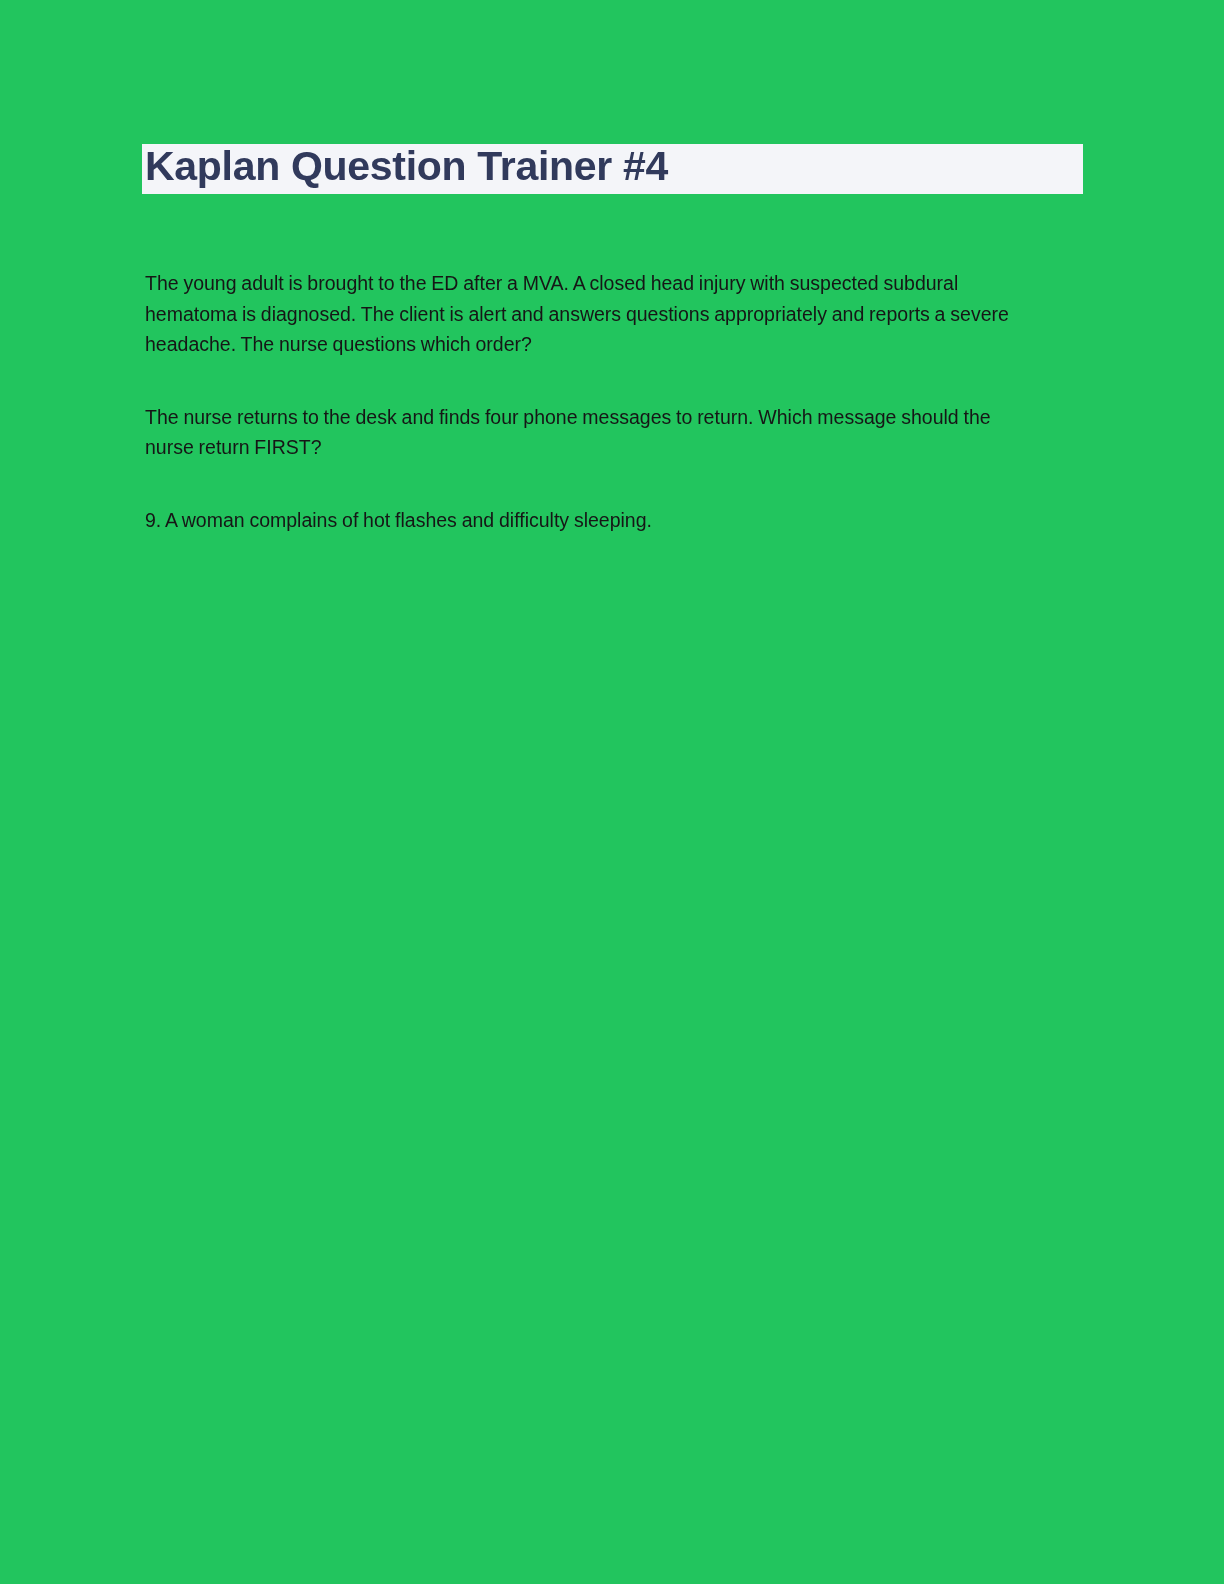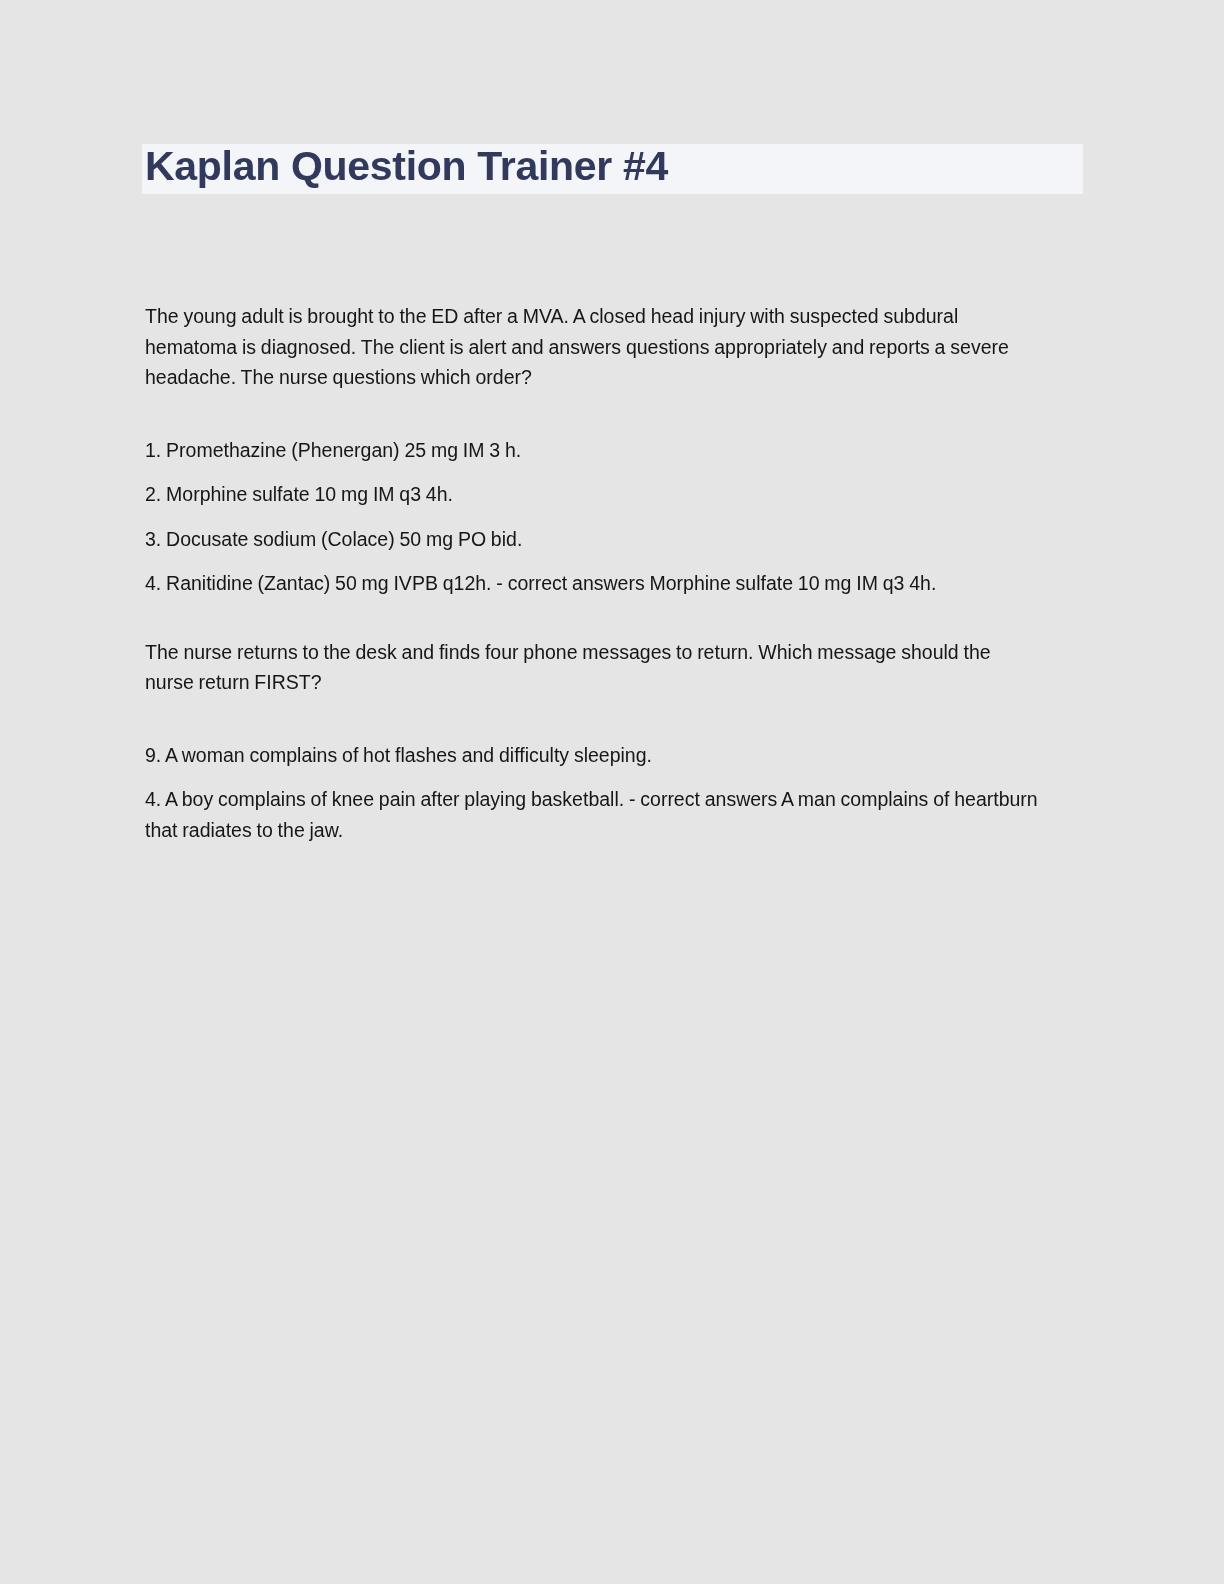--- a/index.html
+++ b/index.html
@@ -13,21 +13,21 @@
     background: #ffffff;
     font-family: "Liberation Sans", sans-serif;
     -webkit-font-smoothing: antialiased;
     overflow: hidden;
   }
 
   .page {
     position: relative;
     width: 1224px;
     height: 1584px;
-    background: #e5e5e5;
+    background: #22c55e;
     box-sizing: border-box;
   }
 
   
   .title-band {
     position: absolute;
     left: 142px;
     top: 144px;
     width: 941px;
     height: 50px;
@@ -45,21 +45,21 @@
     line-height: 52px;
     letter-spacing: -0.3px;
     color: #313a5c;
     white-space: nowrap;
   }
 
   
   .content {
     position: absolute;
     left: 145px;
-    top: 301px;
+    top: 268px;
     width: 896px;
   }
 
   .qblock {
     margin: 0 0 38px 0;
   }
   .qblock:last-child {
     margin-bottom: 0;
   }
 
@@ -96,33 +96,26 @@
 
 <div class="page">
 
   <div class="title-band"></div>
   <h1 class="doc-title">Kaplan Question Trainer #4</h1>
 
   <div class="content">
 
     <section class="qblock">
       <p class="stem">The young adult is brought to the ED after a MVA. A closed head injury with suspected subdural hematoma is diagnosed. The client is alert and answers questions appropriately and reports a severe headache. The nurse questions which order?</p>
-      <ul class="options">
-        <li class="option">1. Promethazine (Phenergan) 25 mg IM 3 h.</li>
-        <li class="option">2. Morphine sulfate 10 mg IM q3 4h.</li>
-        <li class="option">3. Docusate sodium (Colace) 50 mg PO bid.</li>
-        <li class="option">4. Ranitidine (Zantac) 50 mg IVPB q12h. - correct answers Morphine sulfate 10 mg IM q3 4h.</li>
-      </ul>
     </section>
 
     <section class="qblock">
       <p class="stem">The nurse returns to the desk and finds four phone messages to return. Which message should the nurse return FIRST?</p>
       <ul class="options">
         <li class="option">9. A woman complains of hot flashes and difficulty sleeping.</li>
-        <li class="option">4. A boy complains of knee pain after playing basketball. - correct answers A man complains of heartburn that radiates to the jaw.</li>
       </ul>
     </section>
 
     <section class="qblock">
       <ul class="options">
       </ul>
     </section>
 
   </div>
 </div>

